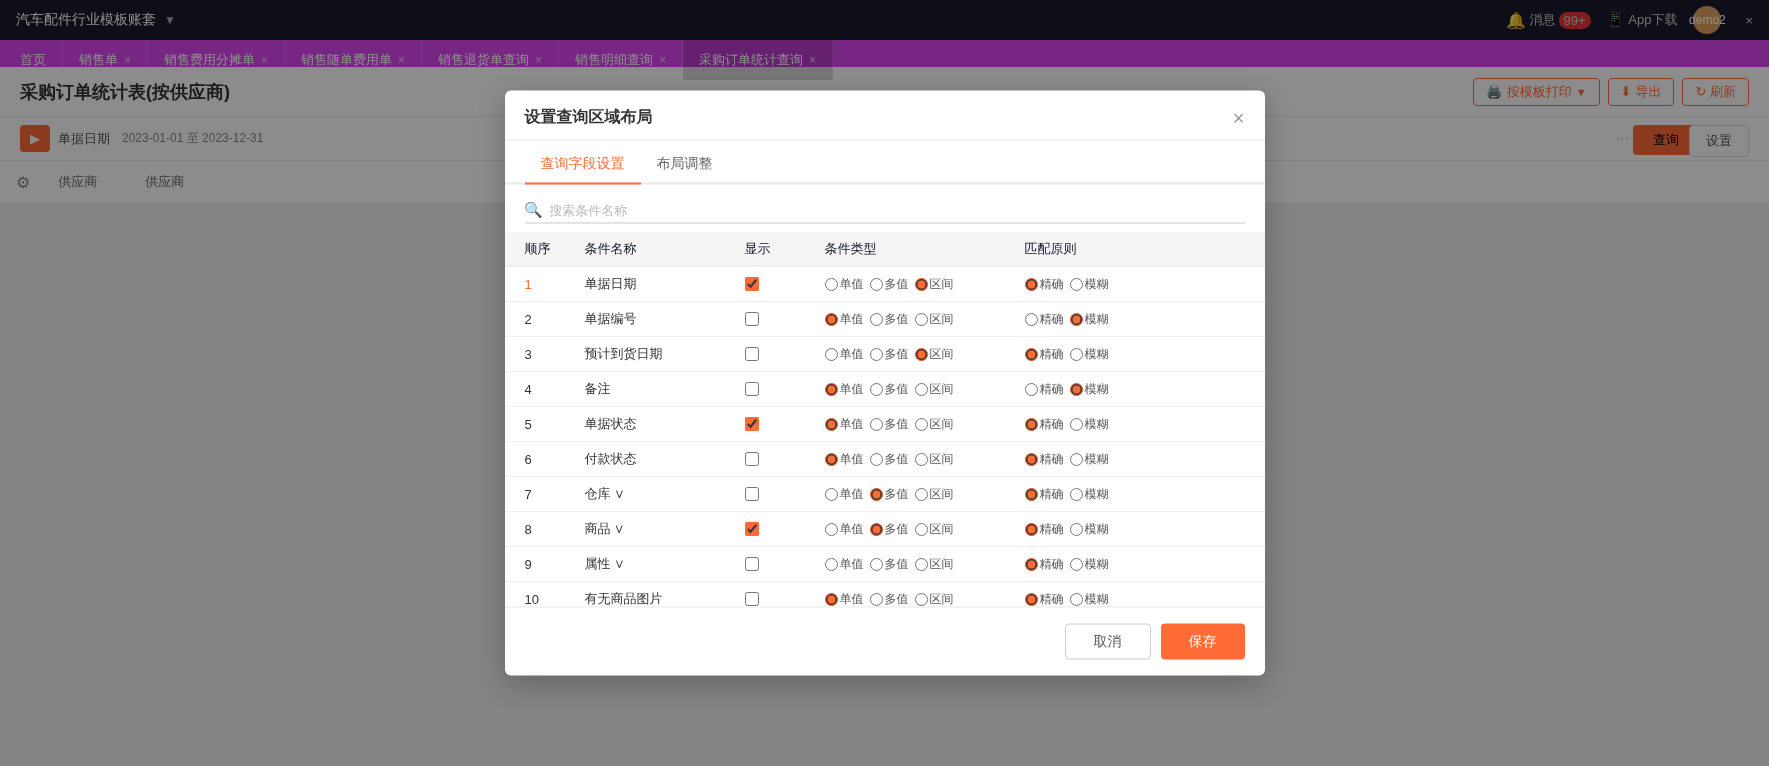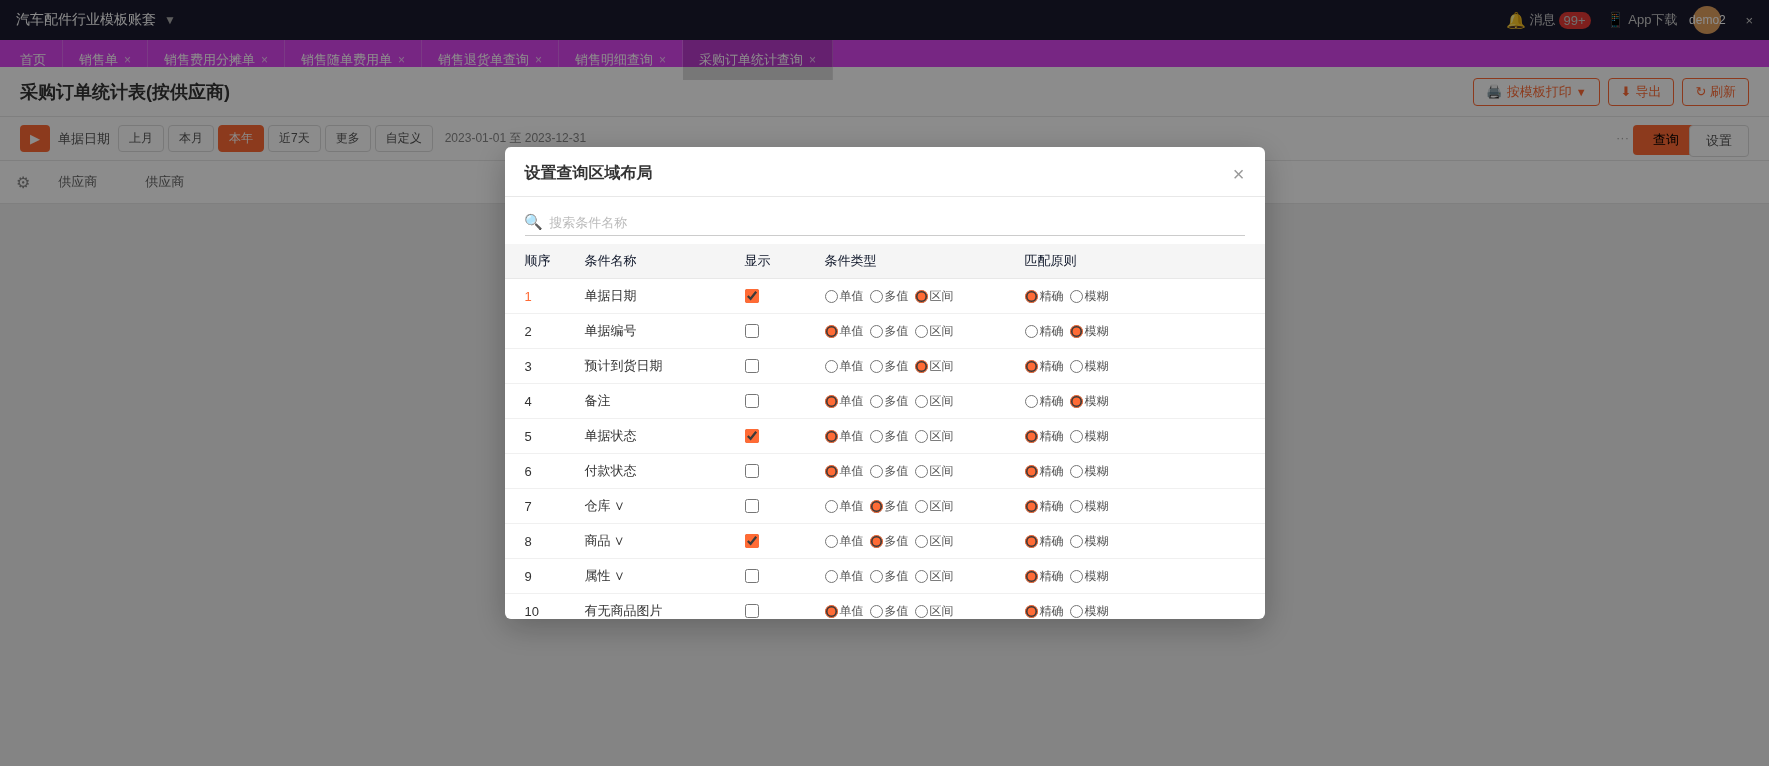--- a/index.html
+++ b/index.html
@@ -320,28 +320,20 @@
     <button class="btn-refresh">
       <span>↻</span>
       <span>刷新</span>
     </button>
   </div>
 </div>
 
 <div class="filter-bar">
   <button class="filter-toggle">▶</button>
   <span class="filter-label">单据日期</span>
-  <div class="filter-btns">
-    <button class="filter-btn">上月</button>
-    <button class="filter-btn">本月</button>
-    <button class="filter-btn active">本年</button>
-    <button class="filter-btn">近7天</button>
-    <button class="filter-btn">更多</button>
-    <button class="filter-btn">自定义</button>
-  </div>
   <span class="date-range">2023-01-01 至 2023-12-31</span>
   <span style="color:#aaa;font-size:13px;position:absolute;right:140px;top:13px;">···</span>
   <button class="query-btn">查询</button>
   <button class="set-btn">设置</button>
 </div>
 
 <div class="table-area">
   <div class="table-header">
     <span class="settings-icon">⚙</span>
     <span class="col-header">供应商</span>
@@ -350,20 +342,24 @@
 </div>
 
 <div class="overlay"></div>
 
 <div class="modal">
   <div class="modal-header">
     <span class="modal-title">设置查询区域布局</span>
     <span class="modal-close">×</span>
   </div>
 
+  <div class="modal-tabs">
+    <div class="modal-tab active">查询字段设置</div>
+    <div class="modal-tab">布局调整</div>
+  </div>
 
   <div class="search-box">
     <span style="color:#bbb;font-size:15px;">🔍</span>
     <input type="text" placeholder="搜索条件名称" style="">
   </div>
 
   <div class="modal-table">
     <div class="modal-table-header">
       <span>顺序</span>
       <span>条件名称</span>
@@ -528,13 +524,17 @@
             <label class="radio-item"><input type="radio" name="type_9" style="">区间</label>
           </div>
           <div class="radio-group">
             <label class="radio-item"><input type="radio" name="match_9" checked="" style="">精确</label>
             <label class="radio-item"><input type="radio" name="match_9" style="">模糊</label>
           </div>
         </div>
       </div>
   </div>
 
+  <div class="modal-footer">
+    <button class="btn-cancel">取消</button>
+    <button class="btn-save">保存</button>
+  </div>
 </div>
 
 </body></html>

